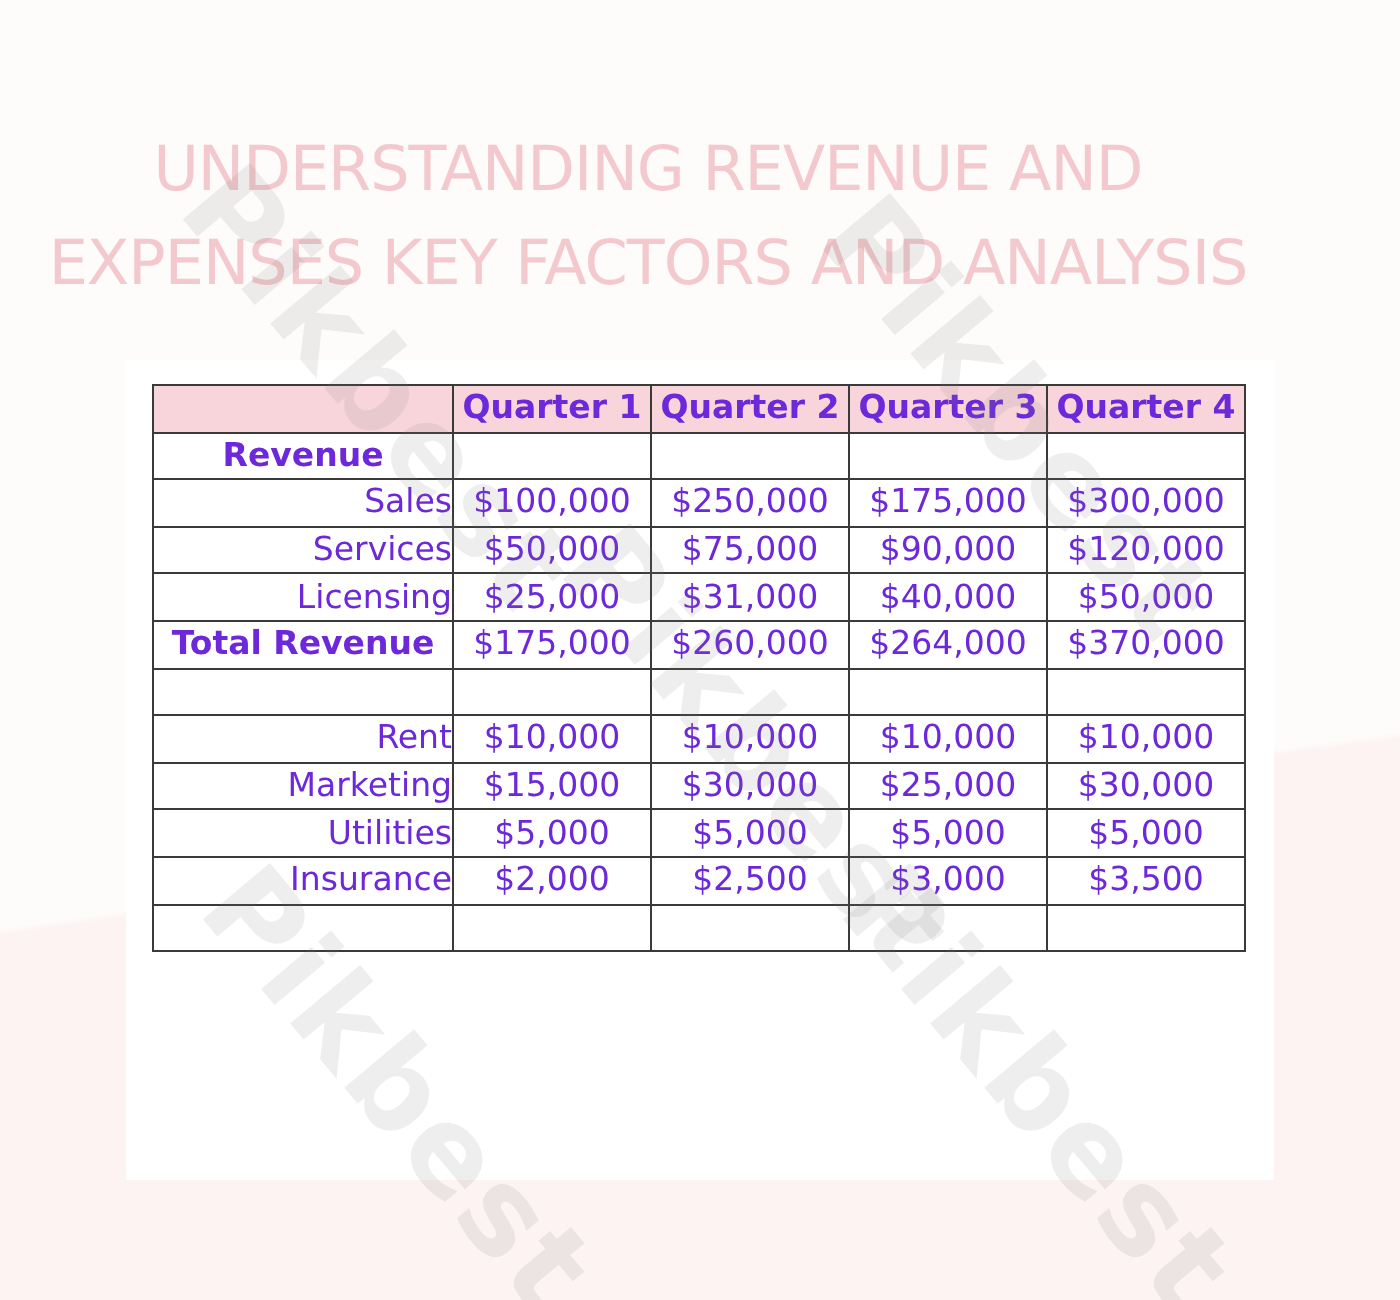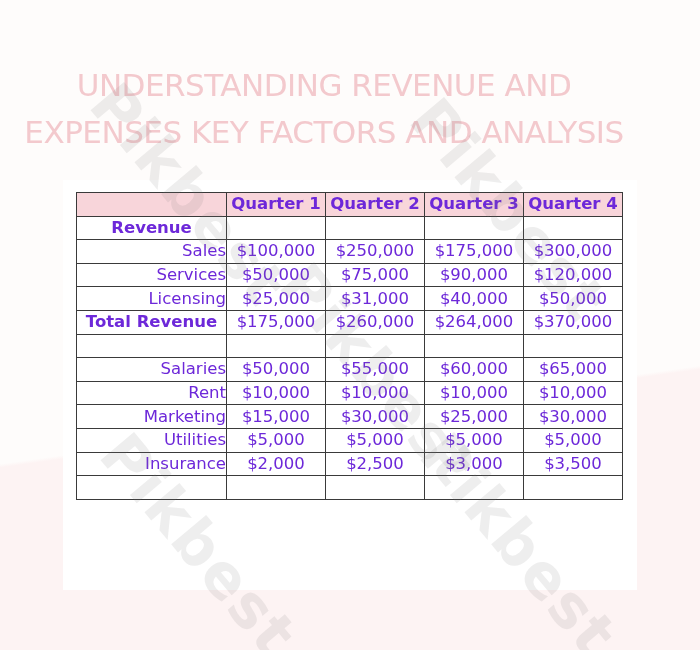--- a/index.html
+++ b/index.html
@@ -101,27 +101,20 @@
         <td>$370,000</td>
       </tr>
       <tr>
         <td class="label"></td>
         <td></td>
         <td></td>
         <td></td>
         <td></td>
       </tr>
       <tr>
-        <td class="label">Salaries</td>
-        <td>$50,000</td>
-        <td>$55,000</td>
-        <td>$60,000</td>
-        <td>$65,000</td>
-      </tr>
-      <tr>
         <td class="label">Rent</td>
         <td>$10,000</td>
         <td>$10,000</td>
         <td>$10,000</td>
         <td>$10,000</td>
       </tr>
       <tr>
         <td class="label">Marketing</td>
         <td>$15,000</td>
         <td>$30,000</td>

